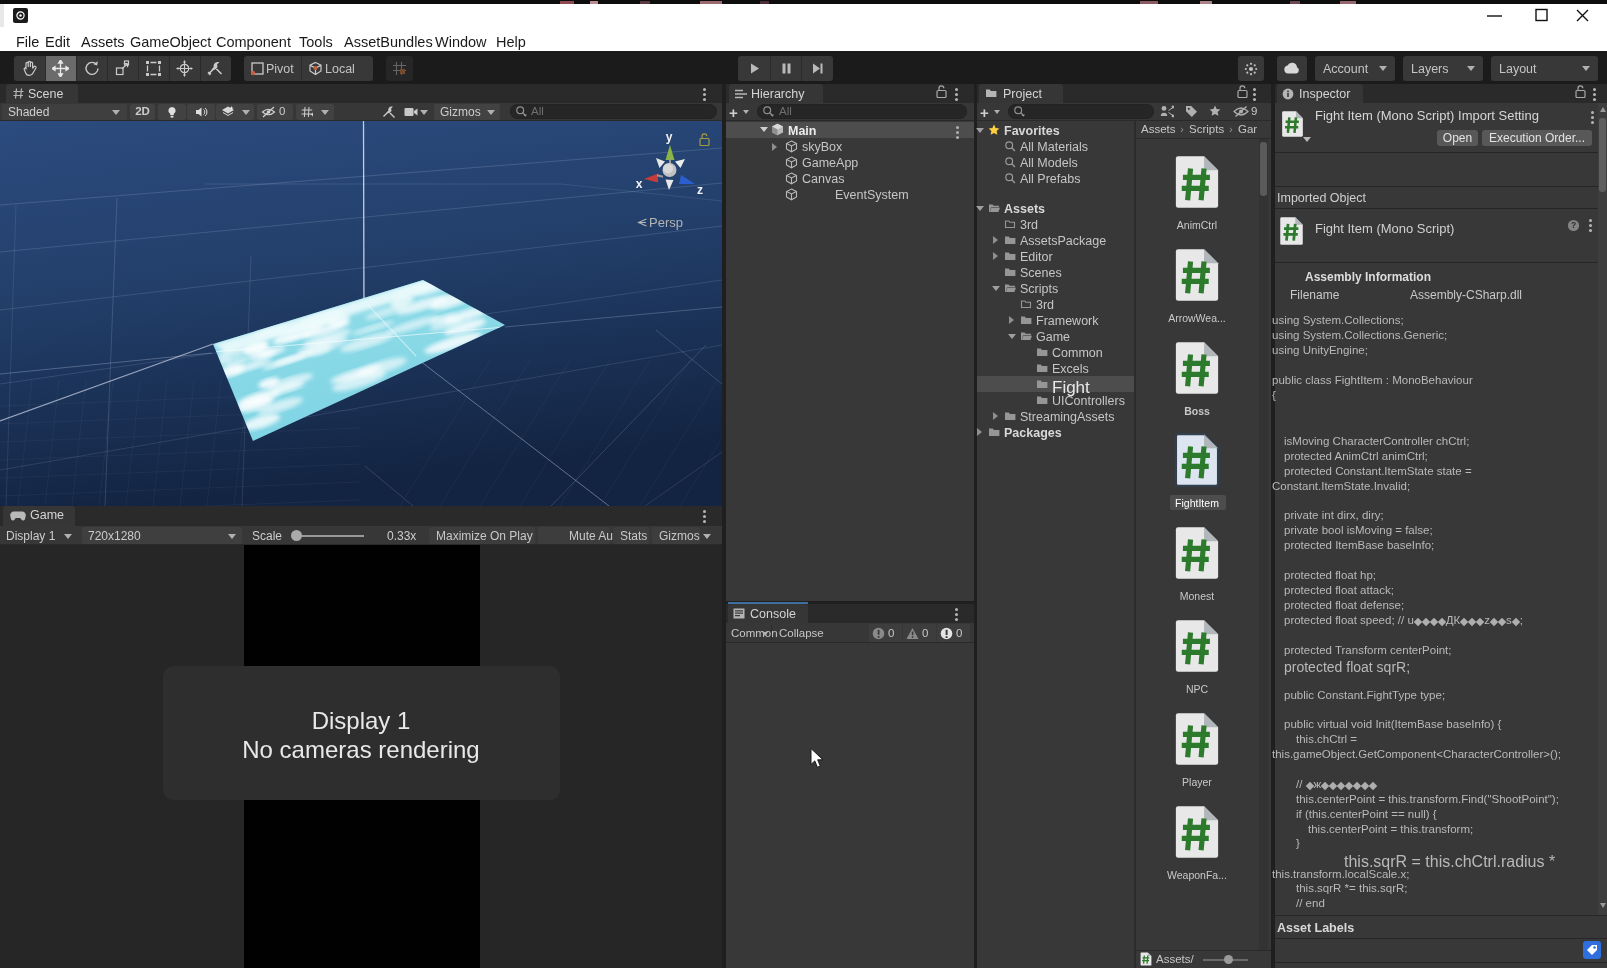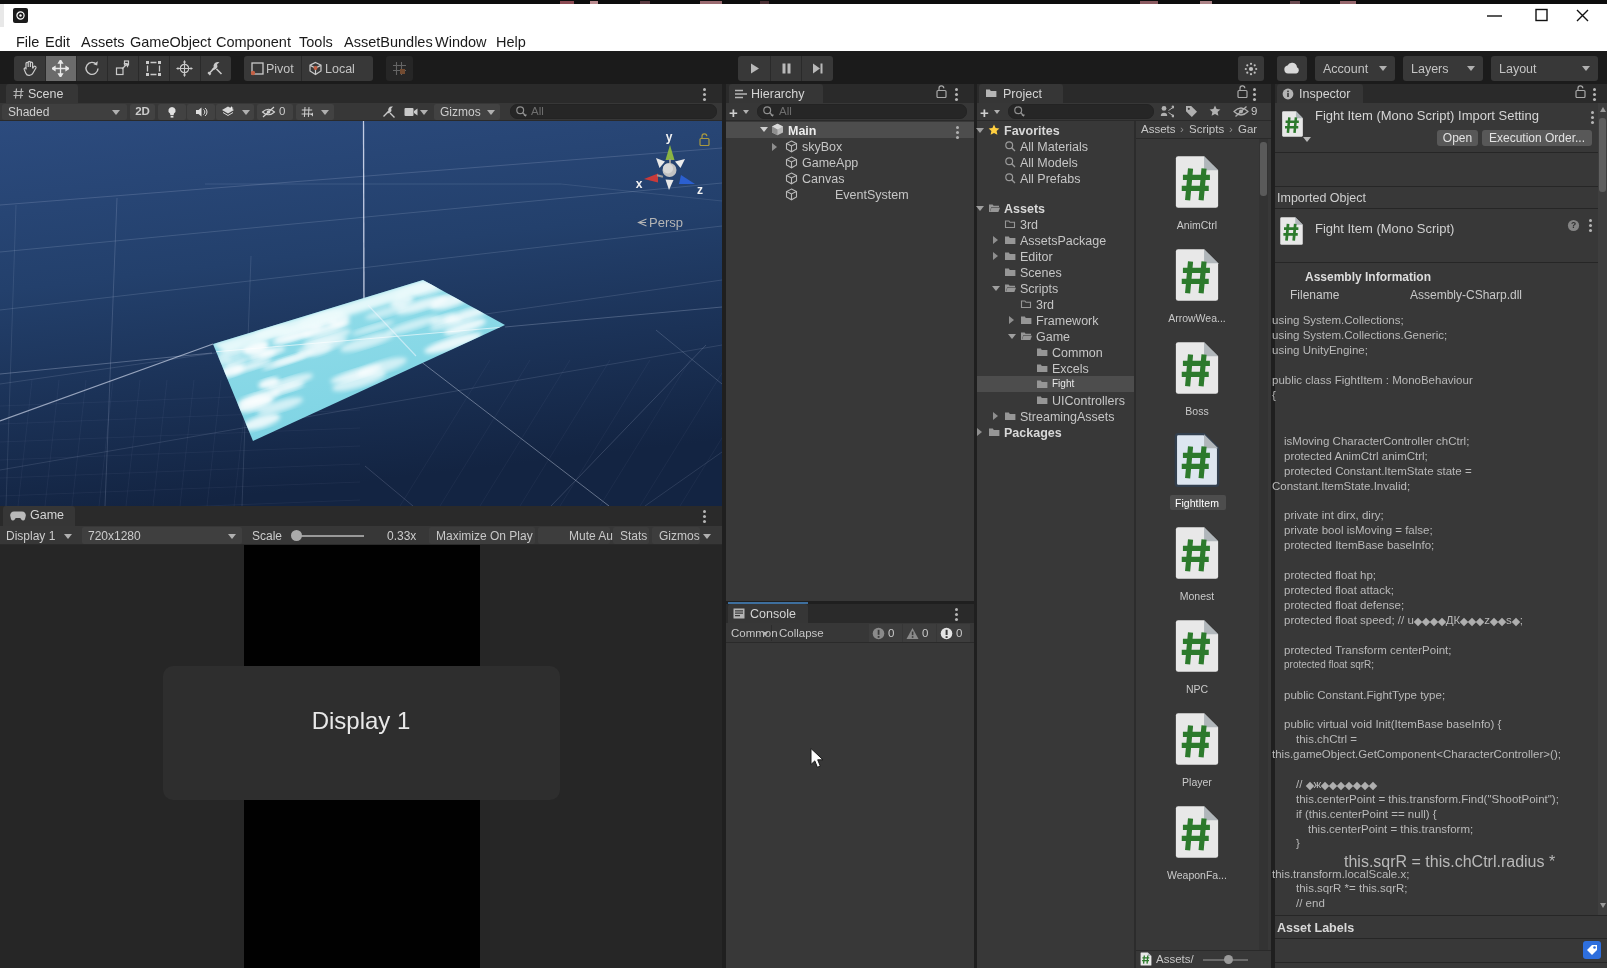--- a/index.html
+++ b/index.html
@@ -376,20 +376,21 @@
 <div style="position:absolute;left:545px;top:529px;font-size:12px;color:#c8c8c8;font-weight:normal;white-space:pre;margin-left:24px;">Mute Audio</div>
 <div style="position:absolute;left:613px;top:527px;width:36px;height:17px;background:#3d3d3d;border-radius:2px"></div>
 <div style="position:absolute;left:620px;top:529px;font-size:12px;color:#c8c8c8;font-weight:normal;white-space:pre;">Stats</div>
 <div style="position:absolute;left:652px;top:527px;width:48px;height:17px;background:#3d3d3d;border-radius:2px"></div>
 <div style="position:absolute;left:659px;top:529px;font-size:12px;color:#c8c8c8;font-weight:normal;white-space:pre;">Gizmos</div>
 <div style="position:absolute;left:703px;top:534px;width:0;height:0;border-left:4px solid transparent;border-right:4px solid transparent;border-top:5px solid #b0b0b0"></div>
 <div style="position:absolute;left:0px;top:545px;width:722px;height:423px;background:#262626;"></div>
 <div style="position:absolute;left:244px;top:545px;width:236px;height:423px;background:#010101;"></div>
 <div style="position:absolute;left:163px;top:666px;width:397px;height:134px;background:#2e2e2e;border-radius:10px"></div>
 <div style="position:absolute;left:161px;top:707px;width:400px;text-align:center;font-size:24px;color:#e8e8e8;font-weight:normal;white-space:nowrap">Display 1</div>
+<div style="position:absolute;left:161px;top:736px;width:400px;text-align:center;font-size:24px;color:#e8e8e8;font-weight:normal;white-space:nowrap">No cameras rendering</div>
 <div style="position:absolute;left:722px;top:84px;width:4px;height:884px;background:#1f1f1f;"></div>
 <div style="position:absolute;left:726px;top:84px;width:248px;height:19px;background:#2a2a2a;"></div>
 <div style="position:absolute;left:729px;top:84px;width:94px;height:19px;background:#363636;border-radius:3px 3px 0 0"></div>
 <svg style="position:absolute;left:735px;top:89px" width="12" height="10" viewBox="0 0 12 10">
       <g stroke="#b5b5b5" stroke-width="1.3">
         <path d="M0 1.5 H8 M0 5 H12 M0 8.5 H8"></path>
       </g>
     </svg>
 <div style="position:absolute;left:751px;top:87px;font-size:12.5px;color:#d4d4d4;font-weight:normal;white-space:pre;">Hierarchy</div>
 <svg style="position:absolute;left:936px;top:85px" width="13" height="13" viewBox="0 0 13 13">
@@ -592,21 +593,21 @@
     </svg>
     <div style="position:absolute;left:1052px;top:346px;font-size:12.5px;color:#c6c6c6;font-weight:normal;white-space:pre;">Common</div>
 <svg style="position:absolute;left:1036px;top:362px" width="13" height="13" viewBox="0 0 13 13">
       <path d="M1 2.5 h3.8 l1 1.4 H11.4 V10 H1 Z" fill="#969696"></path>
     </svg>
     <div style="position:absolute;left:1052px;top:362px;font-size:12.5px;color:#c6c6c6;font-weight:normal;white-space:pre;">Excels</div>
 <div style="position:absolute;left:977px;top:376px;width:157px;height:16px;background:#4d4d4d;"></div>
     <svg style="position:absolute;left:1036px;top:378px" width="13" height="13" viewBox="0 0 13 13">
       <path d="M1 2.5 h3.8 l1 1.4 H11.4 V10 H1 Z" fill="#969696"></path>
     </svg>
-    <div style="position:absolute;left:1052px;top:378px;font-size:10px;color:#e8e8e8;font-weight:normal;white-space:pre;">Fight</div>
+    <div style="position:absolute;left:1052px;top:378px;font-size:17px;color:#e8e8e8;font-weight:normal;white-space:pre;">Fight</div>
 <svg style="position:absolute;left:1036px;top:394px" width="13" height="13" viewBox="0 0 13 13">
       <path d="M1 2.5 h3.8 l1 1.4 H11.4 V10 H1 Z" fill="#969696"></path>
     </svg>
     <div style="position:absolute;left:1052px;top:394px;font-size:12.5px;color:#c6c6c6;font-weight:normal;white-space:pre;">UIControllers</div>
 <div style="position:absolute;left:993px;top:412px;width:0;height:0;border-top:4px solid transparent;border-bottom:4px solid transparent;border-left:5px solid #8f8f8f"></div>
     <svg style="position:absolute;left:1004px;top:410px" width="13" height="13" viewBox="0 0 13 13">
       <path d="M1 2.5 h3.8 l1 1.4 H11.4 V10 H1 Z" fill="#969696"></path>
     </svg>
     <div style="position:absolute;left:1020px;top:410px;font-size:12.5px;color:#c6c6c6;font-weight:normal;white-space:pre;">StreamingAssets</div>
 <div style="position:absolute;left:977px;top:428px;width:0;height:0;border-top:4px solid transparent;border-bottom:4px solid transparent;border-left:5px solid #8f8f8f"></div>
@@ -637,21 +638,21 @@
       </g>
     </svg>
 <div style="position:absolute;left:1147px;top:311.8px;width:100px;text-align:center;font-size:10.5px;color:#c9c9c9;font-weight:normal;white-space:nowrap">ArrowWea...</div>
 <svg style="position:absolute;left:1172px;top:340.6px" width="50" height="54" viewBox="0 0 40 46">
 <path d="M4 1 H26 L38 13 V43 a2 2 0 0 1-2 2 H4 a2 2 0 0 1-2-2 V3 a2 2 0 0 1 2-2 Z" fill="#e8e8e8"></path>
 <path d="M26 1 L26 13 L38 13 Z" fill="#b0b6ba"></path>
 <g stroke="#2c7a2c" stroke-width="4.4" fill="none">
 <path d="M14.5 11.5 L12 38.5 M26 11.5 L23.5 38.5 M8 19 H31 M7 28.5 H30"></path>
       </g>
     </svg>
-<div style="position:absolute;left:1147px;top:404.6px;width:100px;text-align:center;font-size:10.5px;color:#c9c9c9;font-weight:normal;white-space:nowrap">Boss</div>
+<div style="position:absolute;left:1147px;top:404.6px;width:100px;text-align:center;font-size:10.5px;color:#c9c9c9;font-weight:bold;white-space:nowrap">Boss</div>
 <svg style="position:absolute;left:1172px;top:433.4px" width="50" height="54" viewBox="0 0 40 46">
 <path d="M4 1 H26 L38 13 V43 a2 2 0 0 1-2 2 H4 a2 2 0 0 1-2-2 V3 a2 2 0 0 1 2-2 Z" fill="#dde6f0" stroke="#323f4e" stroke-width="2"></path>
 <path d="M26 1 L26 13 L38 13 Z" fill="#b0b6ba"></path>
 <g stroke="#2c7a2c" stroke-width="4.4" fill="none">
 <path d="M14.5 11.5 L12 38.5 M26 11.5 L23.5 38.5 M8 19 H31 M7 28.5 H30"></path>
       </g>
     </svg>
 <div style="position:absolute;left:1170px;top:495.4px;width:56px;height:15px;background:#4d4d4d;border-radius:2px"></div>
 <div style="position:absolute;left:1147px;top:497.4px;width:100px;text-align:center;font-size:10.5px;color:#ffffff;font-weight:normal;white-space:nowrap">FightItem</div>
 <svg style="position:absolute;left:1172px;top:526.2px" width="50" height="54" viewBox="0 0 40 46">
@@ -759,21 +760,21 @@
 <div style="position:absolute;left:1284px;top:465px;font-size:11.5px;color:#b9b9b9;font-weight:normal;white-space:pre;">protected Constant.ItemState state =</div>
 <div style="position:absolute;left:1272px;top:480px;font-size:11.5px;color:#b9b9b9;font-weight:normal;white-space:pre;">Constant.ItemState.Invalid;</div>
 <div style="position:absolute;left:1284px;top:509px;font-size:11.5px;color:#b9b9b9;font-weight:normal;white-space:pre;">private int dirx, diry;</div>
 <div style="position:absolute;left:1284px;top:524px;font-size:11.5px;color:#b9b9b9;font-weight:normal;white-space:pre;">private bool isMoving = false;</div>
 <div style="position:absolute;left:1284px;top:539px;font-size:11.5px;color:#b9b9b9;font-weight:normal;white-space:pre;">protected ItemBase baseInfo;</div>
 <div style="position:absolute;left:1284px;top:569px;font-size:11.5px;color:#b9b9b9;font-weight:normal;white-space:pre;">protected float hp;</div>
 <div style="position:absolute;left:1284px;top:584px;font-size:11.5px;color:#b9b9b9;font-weight:normal;white-space:pre;">protected float attack;</div>
 <div style="position:absolute;left:1284px;top:599px;font-size:11.5px;color:#b9b9b9;font-weight:normal;white-space:pre;">protected float defense;</div>
 <div style="position:absolute;left:1284px;top:614px;font-size:11.5px;color:#b9b9b9;font-weight:normal;white-space:pre;">protected float speed; // u<i class="dia"></i><i class="dia"></i><i class="dia"></i><i class="dia"></i>ДК<i class="dia"></i><i class="dia"></i><i class="dia"></i>z<i class="dia"></i><i class="dia"></i>ѕ<i class="dia"></i>;</div>
 <div style="position:absolute;left:1284px;top:644px;font-size:11.5px;color:#b9b9b9;font-weight:normal;white-space:pre;">protected Transform centerPoint;</div>
-<div style="position:absolute;left:1284px;top:659px;font-size:10px;color:#b9b9b9;font-weight:normal;white-space:pre;">protected float sqrR;</div>
+<div style="position:absolute;left:1284px;top:659px;font-size:14px;color:#b9b9b9;font-weight:normal;white-space:pre;">protected float sqrR;</div>
 <div style="position:absolute;left:1284px;top:689px;font-size:11.5px;color:#b9b9b9;font-weight:normal;white-space:pre;">public Constant.FightType type;</div>
 <div style="position:absolute;left:1284px;top:718px;font-size:11.5px;color:#b9b9b9;font-weight:normal;white-space:pre;">public virtual void Init(ItemBase baseInfo) {</div>
 <div style="position:absolute;left:1296px;top:733px;font-size:11.5px;color:#b9b9b9;font-weight:normal;white-space:pre;">this.chCtrl =</div>
 <div style="position:absolute;left:1272px;top:748px;font-size:11.5px;color:#b9b9b9;font-weight:normal;white-space:pre;">this.gameObject.GetComponent&lt;CharacterController&gt;();</div>
 <div style="position:absolute;left:1296px;top:778px;font-size:11.5px;color:#b9b9b9;font-weight:normal;white-space:pre;">// <i class="dia"></i>ж<i class="dia"></i><i class="dia"></i><i class="dia"></i><i class="dia"></i><i class="dia"></i><i class="dia"></i><i class="dia"></i></div>
 <div style="position:absolute;left:1296px;top:793px;font-size:11.5px;color:#b9b9b9;font-weight:normal;white-space:pre;">this.centerPoint = this.transform.Find("ShootPoint");</div>
 <div style="position:absolute;left:1296px;top:808px;font-size:11.5px;color:#b9b9b9;font-weight:normal;white-space:pre;">if (this.centerPoint == null) {</div>
 <div style="position:absolute;left:1308px;top:823px;font-size:11.5px;color:#b9b9b9;font-weight:normal;white-space:pre;">this.centerPoint = this.transform;</div>
 <div style="position:absolute;left:1296px;top:837px;font-size:11.5px;color:#b9b9b9;font-weight:normal;white-space:pre;">}</div>
 <div style="position:absolute;left:1344px;top:853px;font-size:16px;color:#b9b9b9;font-weight:normal;white-space:pre;">this.sqrR = this.chCtrl.radius *</div>

